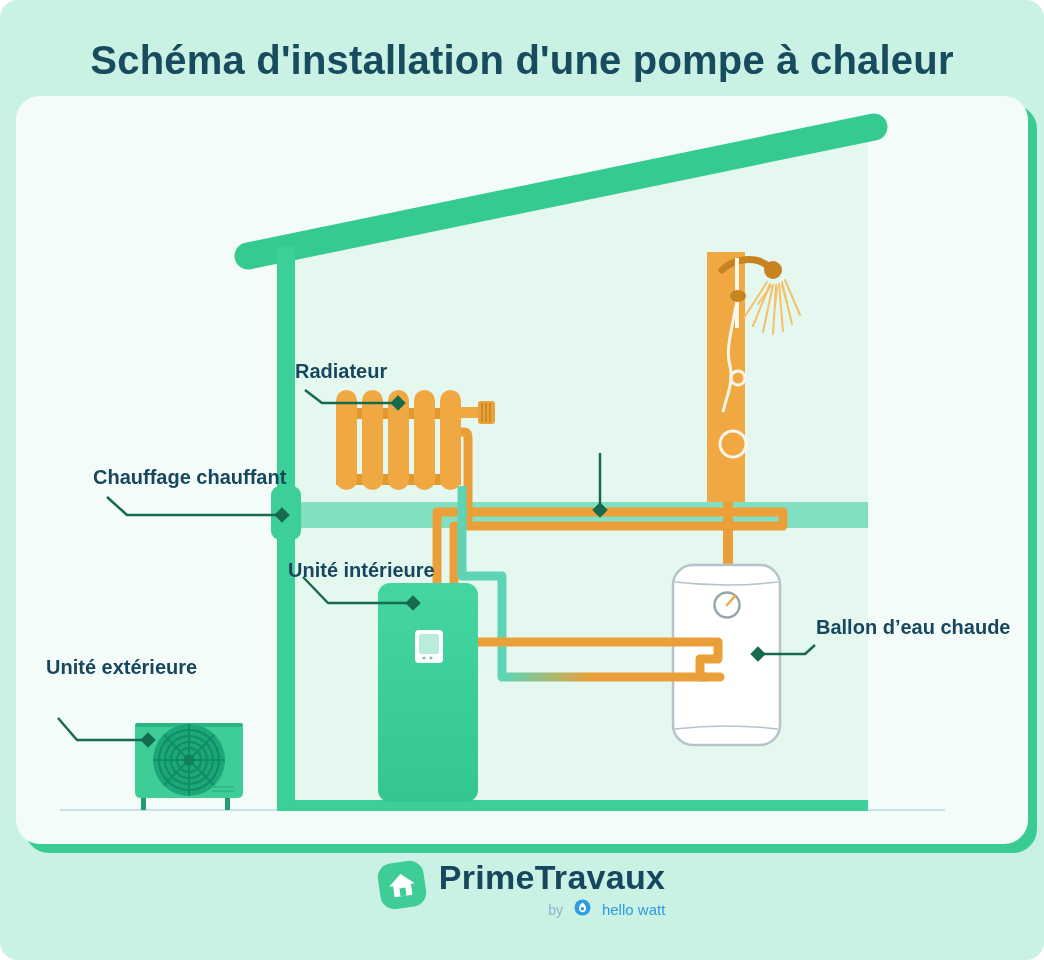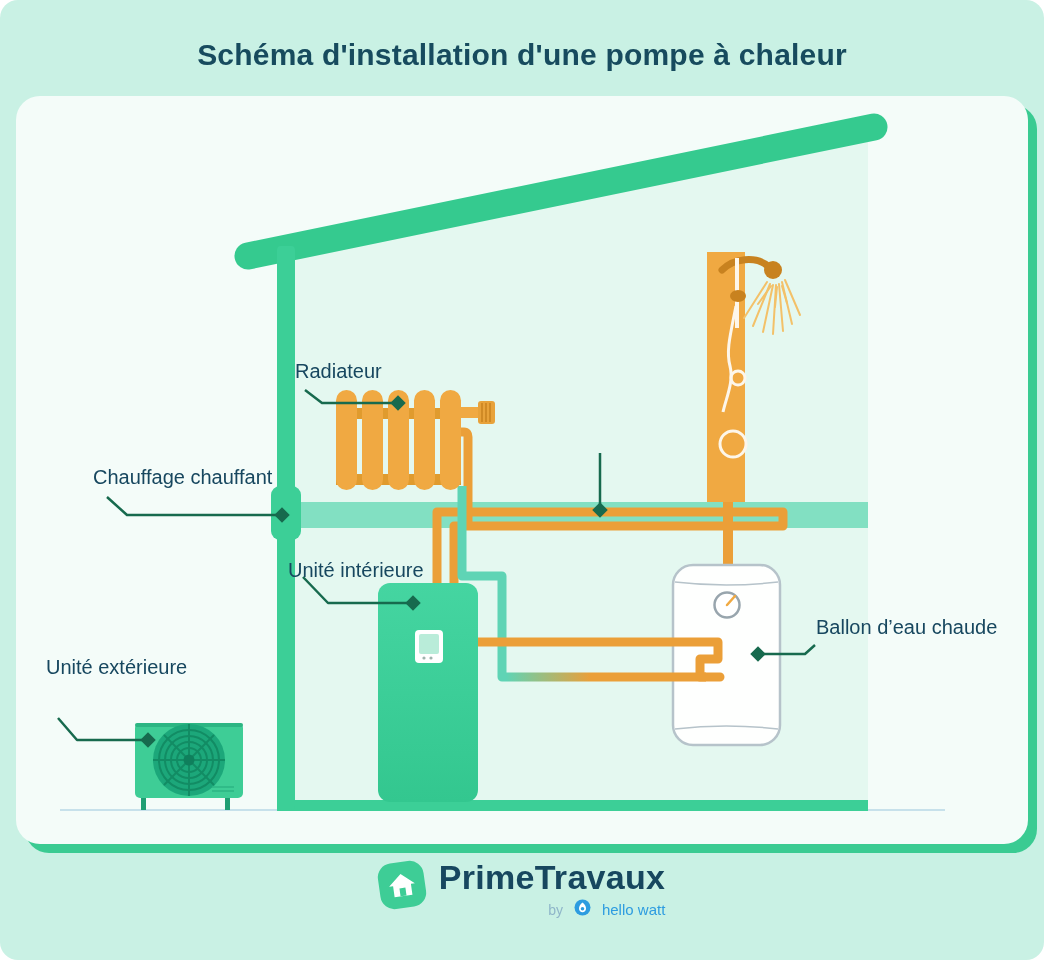--- a/index.html
+++ b/index.html
@@ -3,30 +3,30 @@
 <meta charset="utf-8">
 <style>
   html,body{margin:0;padding:0;background:#ffffff;}
   .page{
     position:relative;width:1044px;height:960px;background:#c9f1e4;
     border-radius:18px;overflow:hidden;
     font-family:"Liberation Sans",sans-serif;
   }
   .title{
     position:absolute;top:38px;left:0;width:100%;text-align:center;
-    font-size:30px;font-weight:bold;color:#174b5e;letter-spacing:.2px;
+    font-size:40px;font-weight:bold;color:#174b5e;letter-spacing:.2px;
   }
   .panel{
     position:absolute;left:16px;top:96px;width:1012px;height:748px;
     background:#f4fcf9;border-radius:24px;
     box-shadow:9px 9px 0 0 #3acb92;
   }
   .panel svg{position:absolute;left:0;top:0;}
   .diagram-label{
-    position:absolute;font-size:20px;font-weight:normal;color:#17475f;white-space:nowrap;
+    position:absolute;font-size:20px;font-weight:bold;color:#17475f;white-space:nowrap;
   }
   .lbl-radiateur{left:295px;top:360px;}
   .lbl-plancher{left:93px;top:466px;}
   .lbl-chauffage-sol{left:512px;top:423px;}
   .lbl-unite-int{left:288px;top:551px;margin-top:8px;}
   .lbl-ballon{left:816px;top:616px;}
   .lbl-unite-ext{left:46px;top:656px;}
   .footer{
     position:absolute;left:0;top:858px;width:100%;
     display:flex;justify-content:center;align-items:flex-start;gap:14px;

